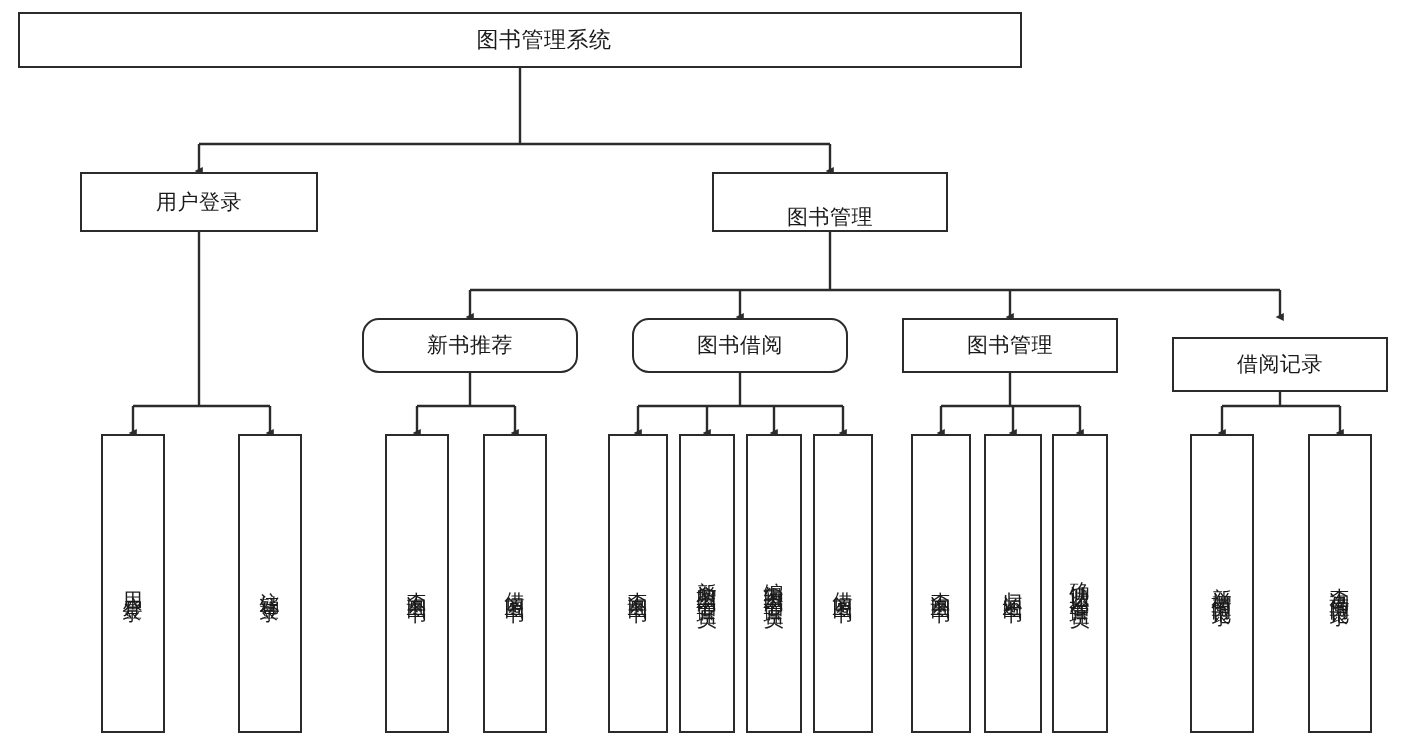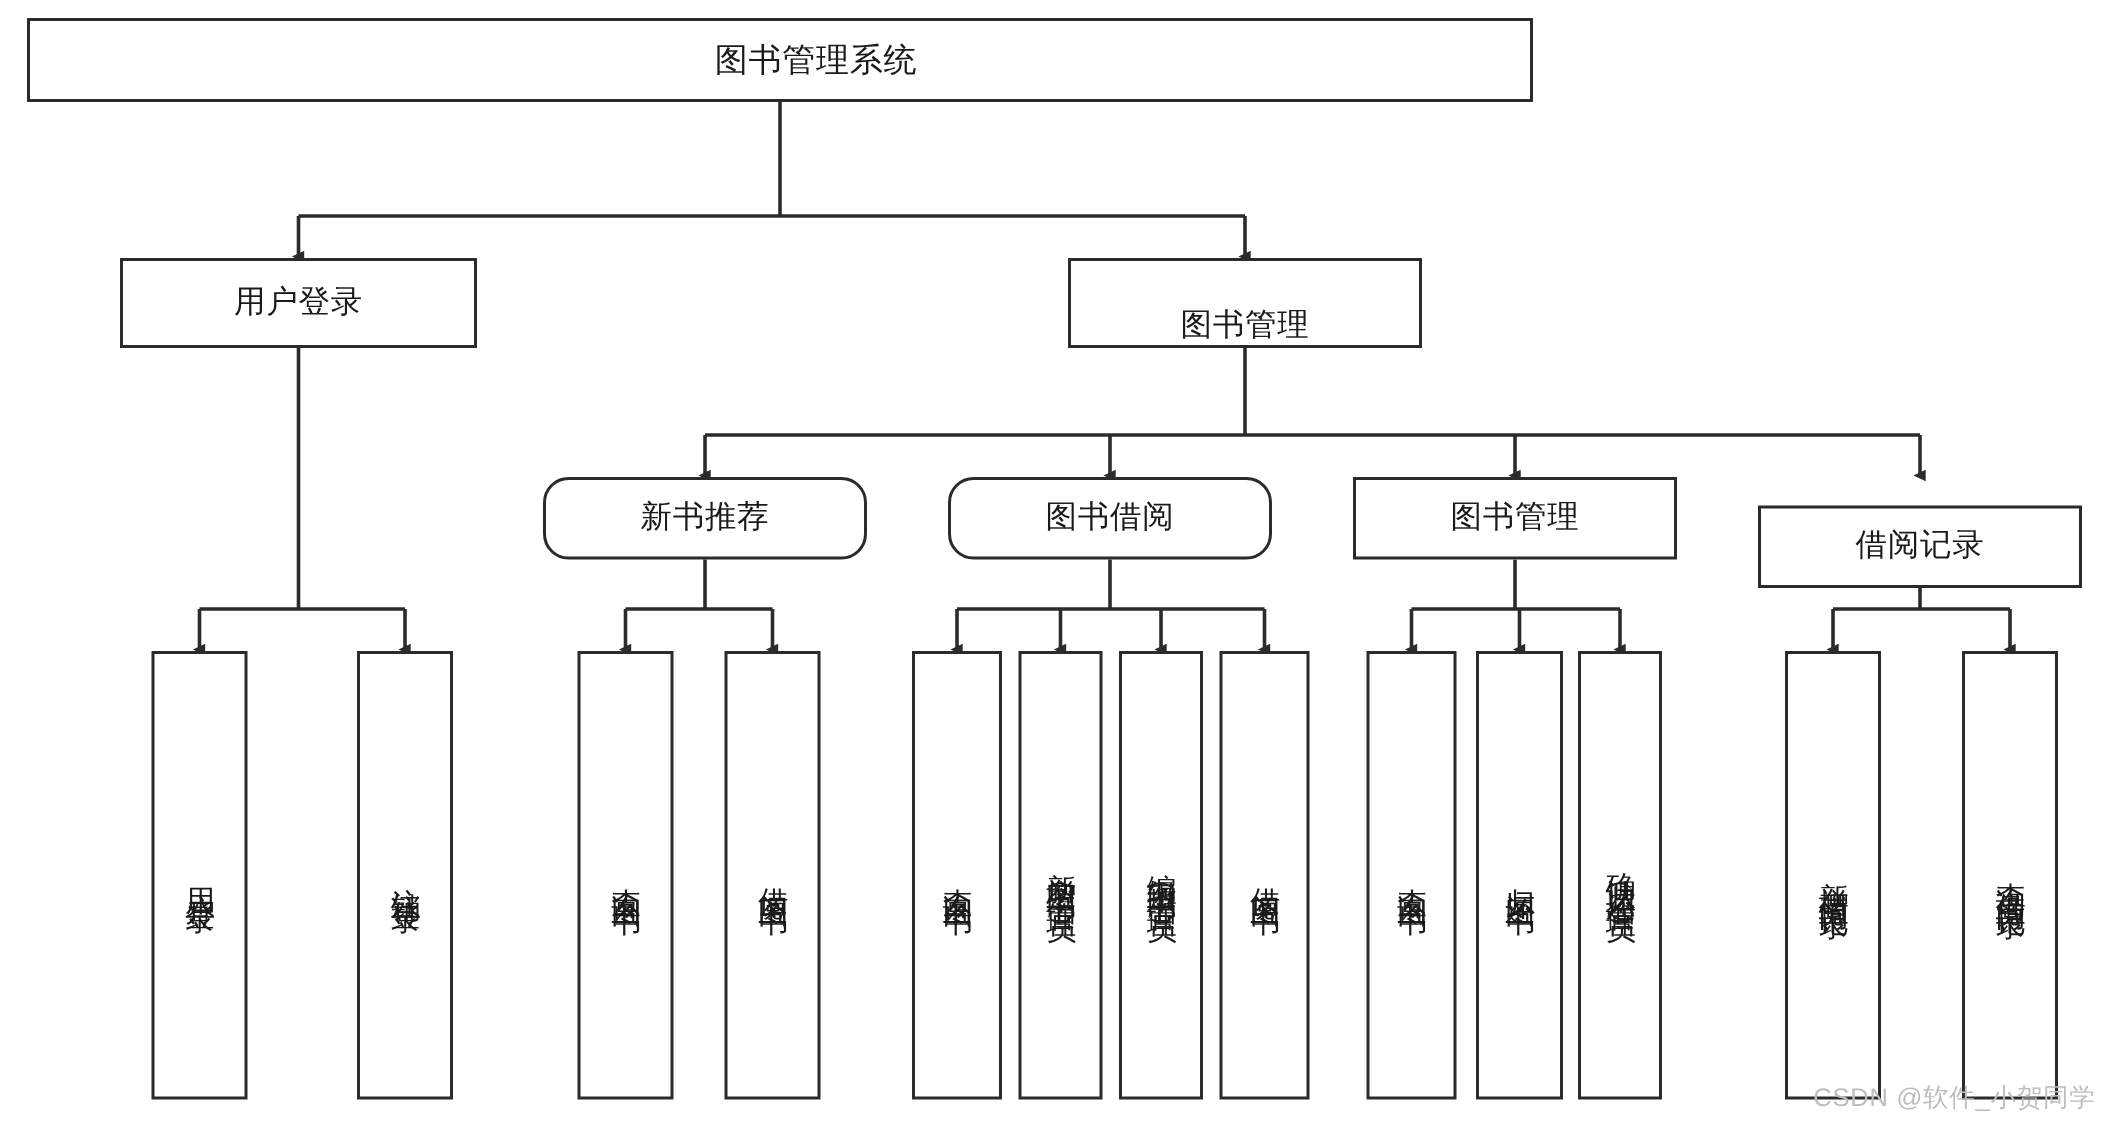--- a/index.html
+++ b/index.html
@@ -178,14 +178,13 @@
         <span class="node-label">确认归还（管理员）</span>
       </div>
       <div class="node vert" style="left: 1190px; top: 434px; width: 64px; height: 299px;">
         <span class="node-label">新增借阅记录</span>
       </div>
       <div class="node vert" style="left: 1308px; top: 434px; width: 64px; height: 299px;">
         <span class="node-label">查询借阅记录</span>
       </div>
     </div>
 
-  <div id="watermark">CSDN @软件_小贺同学</div>
 </div>
 
 </body></html>

